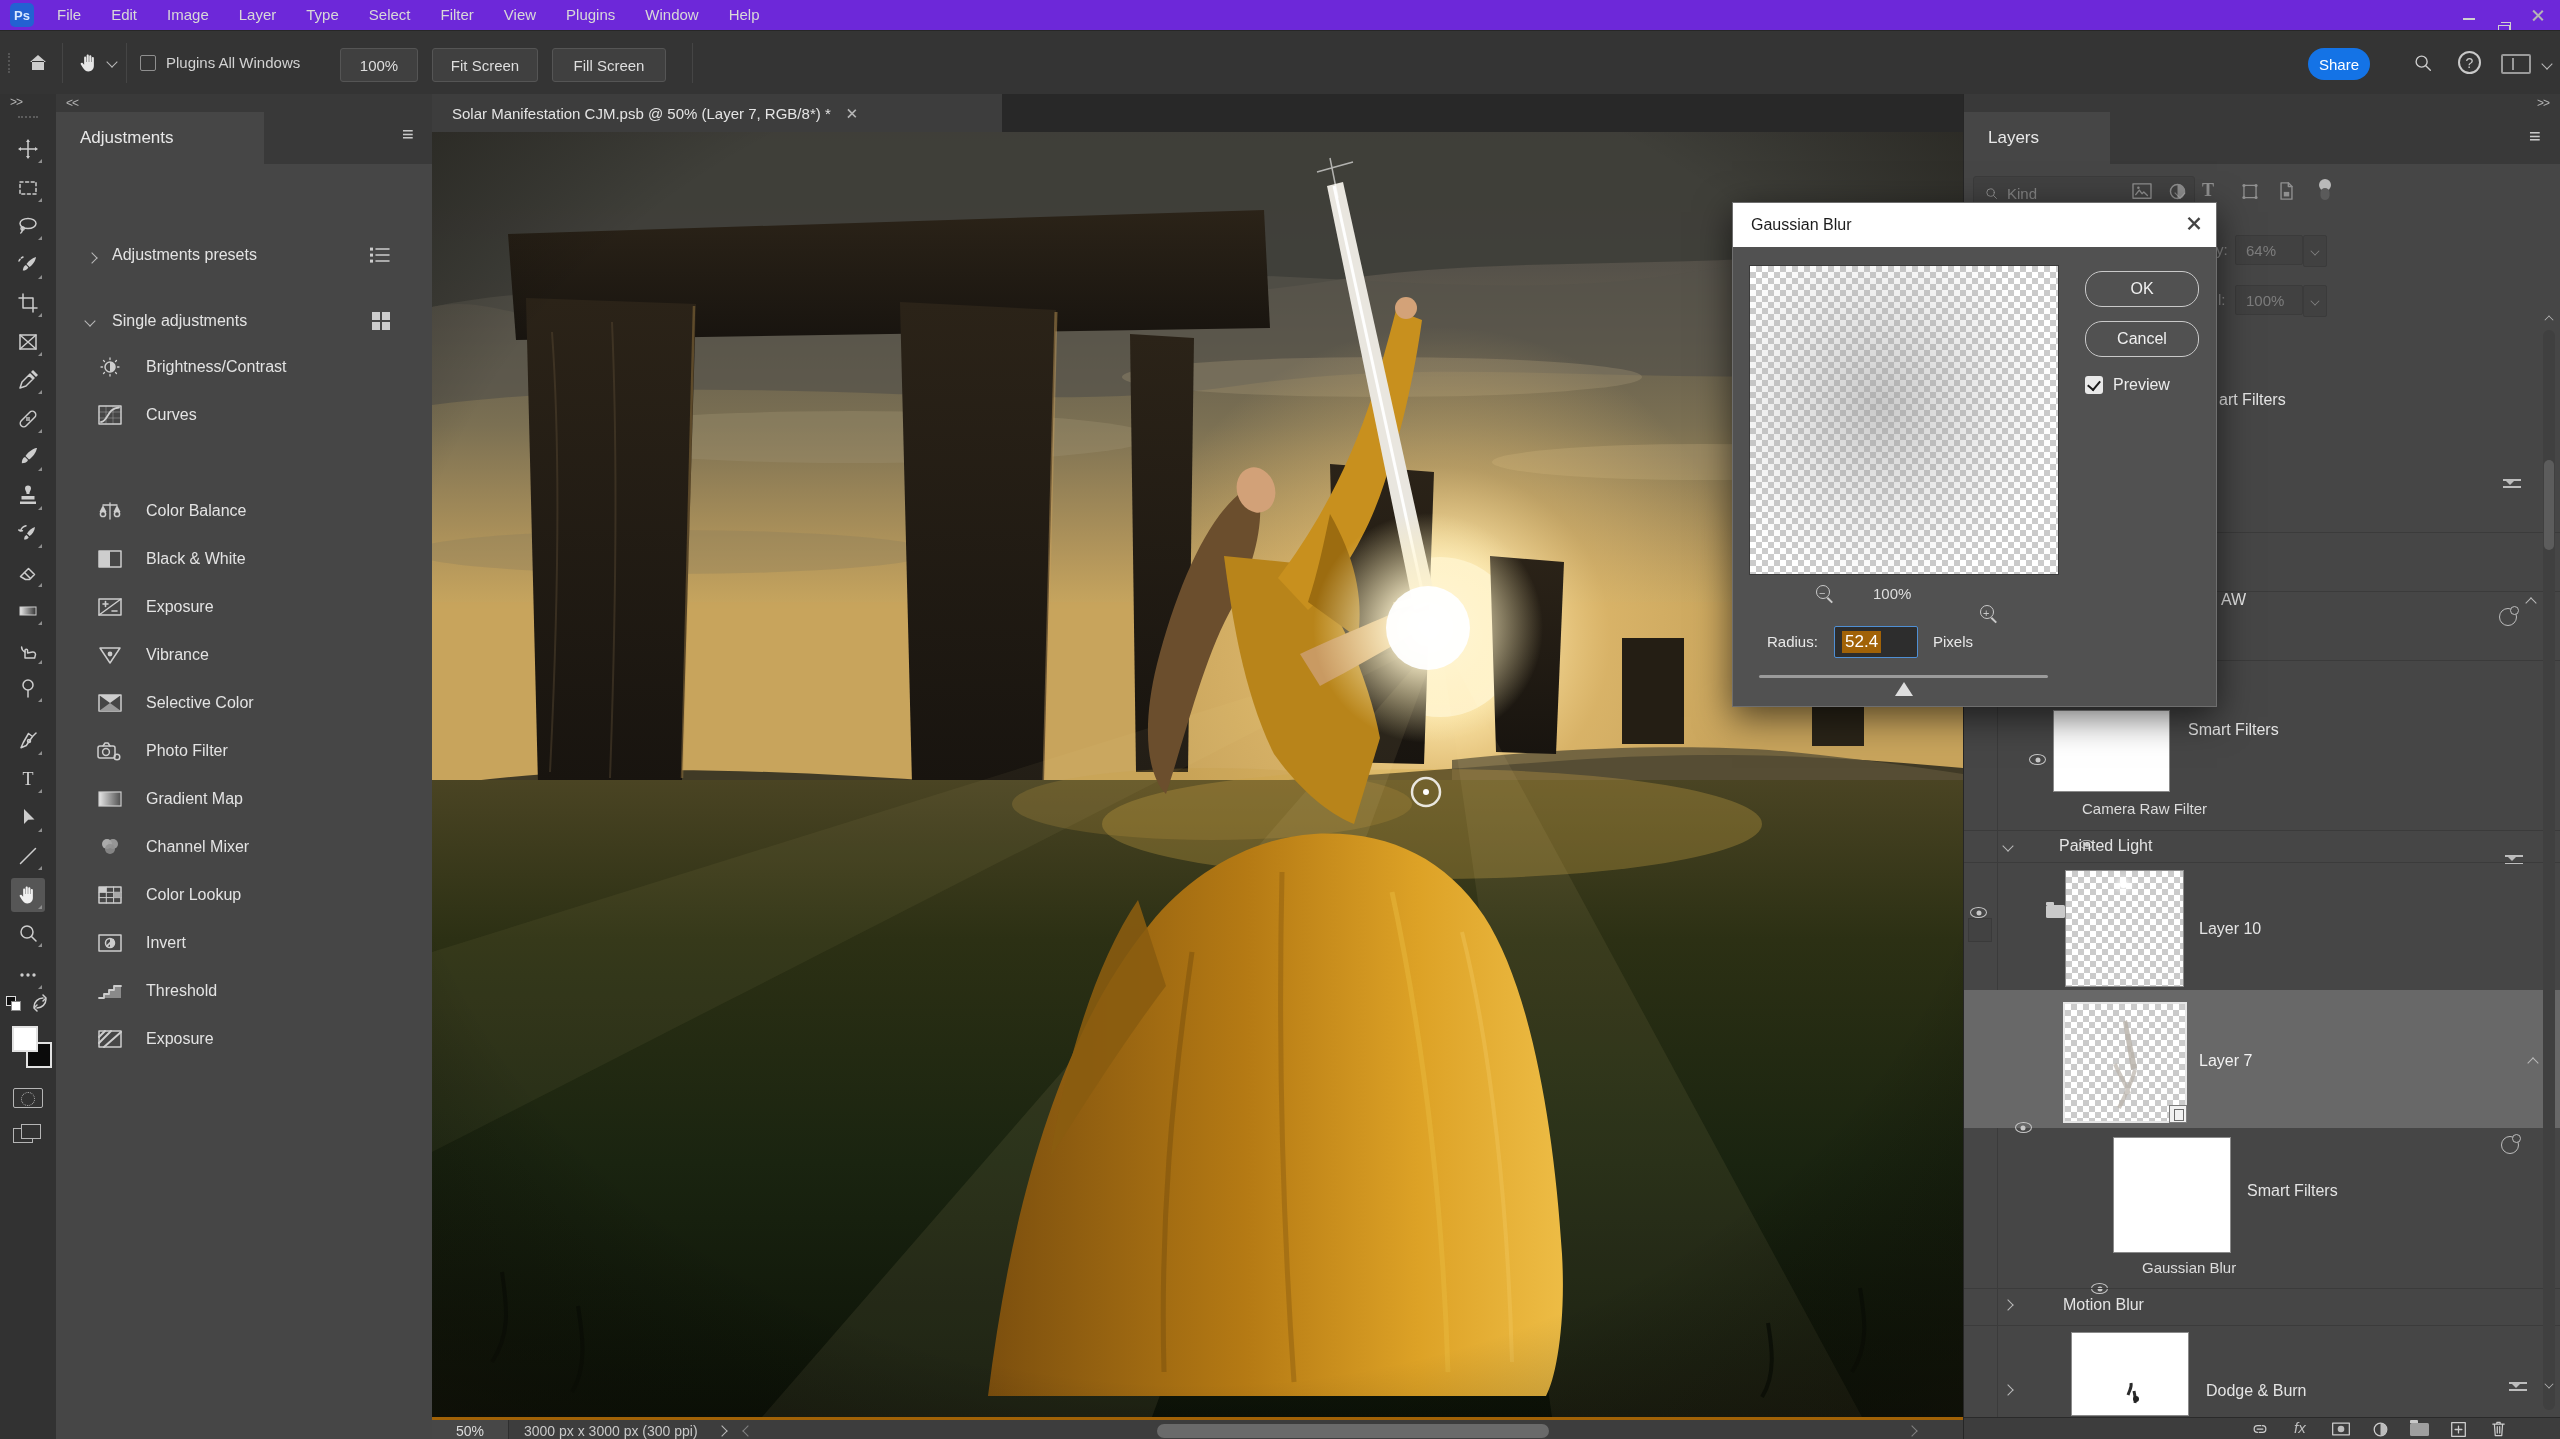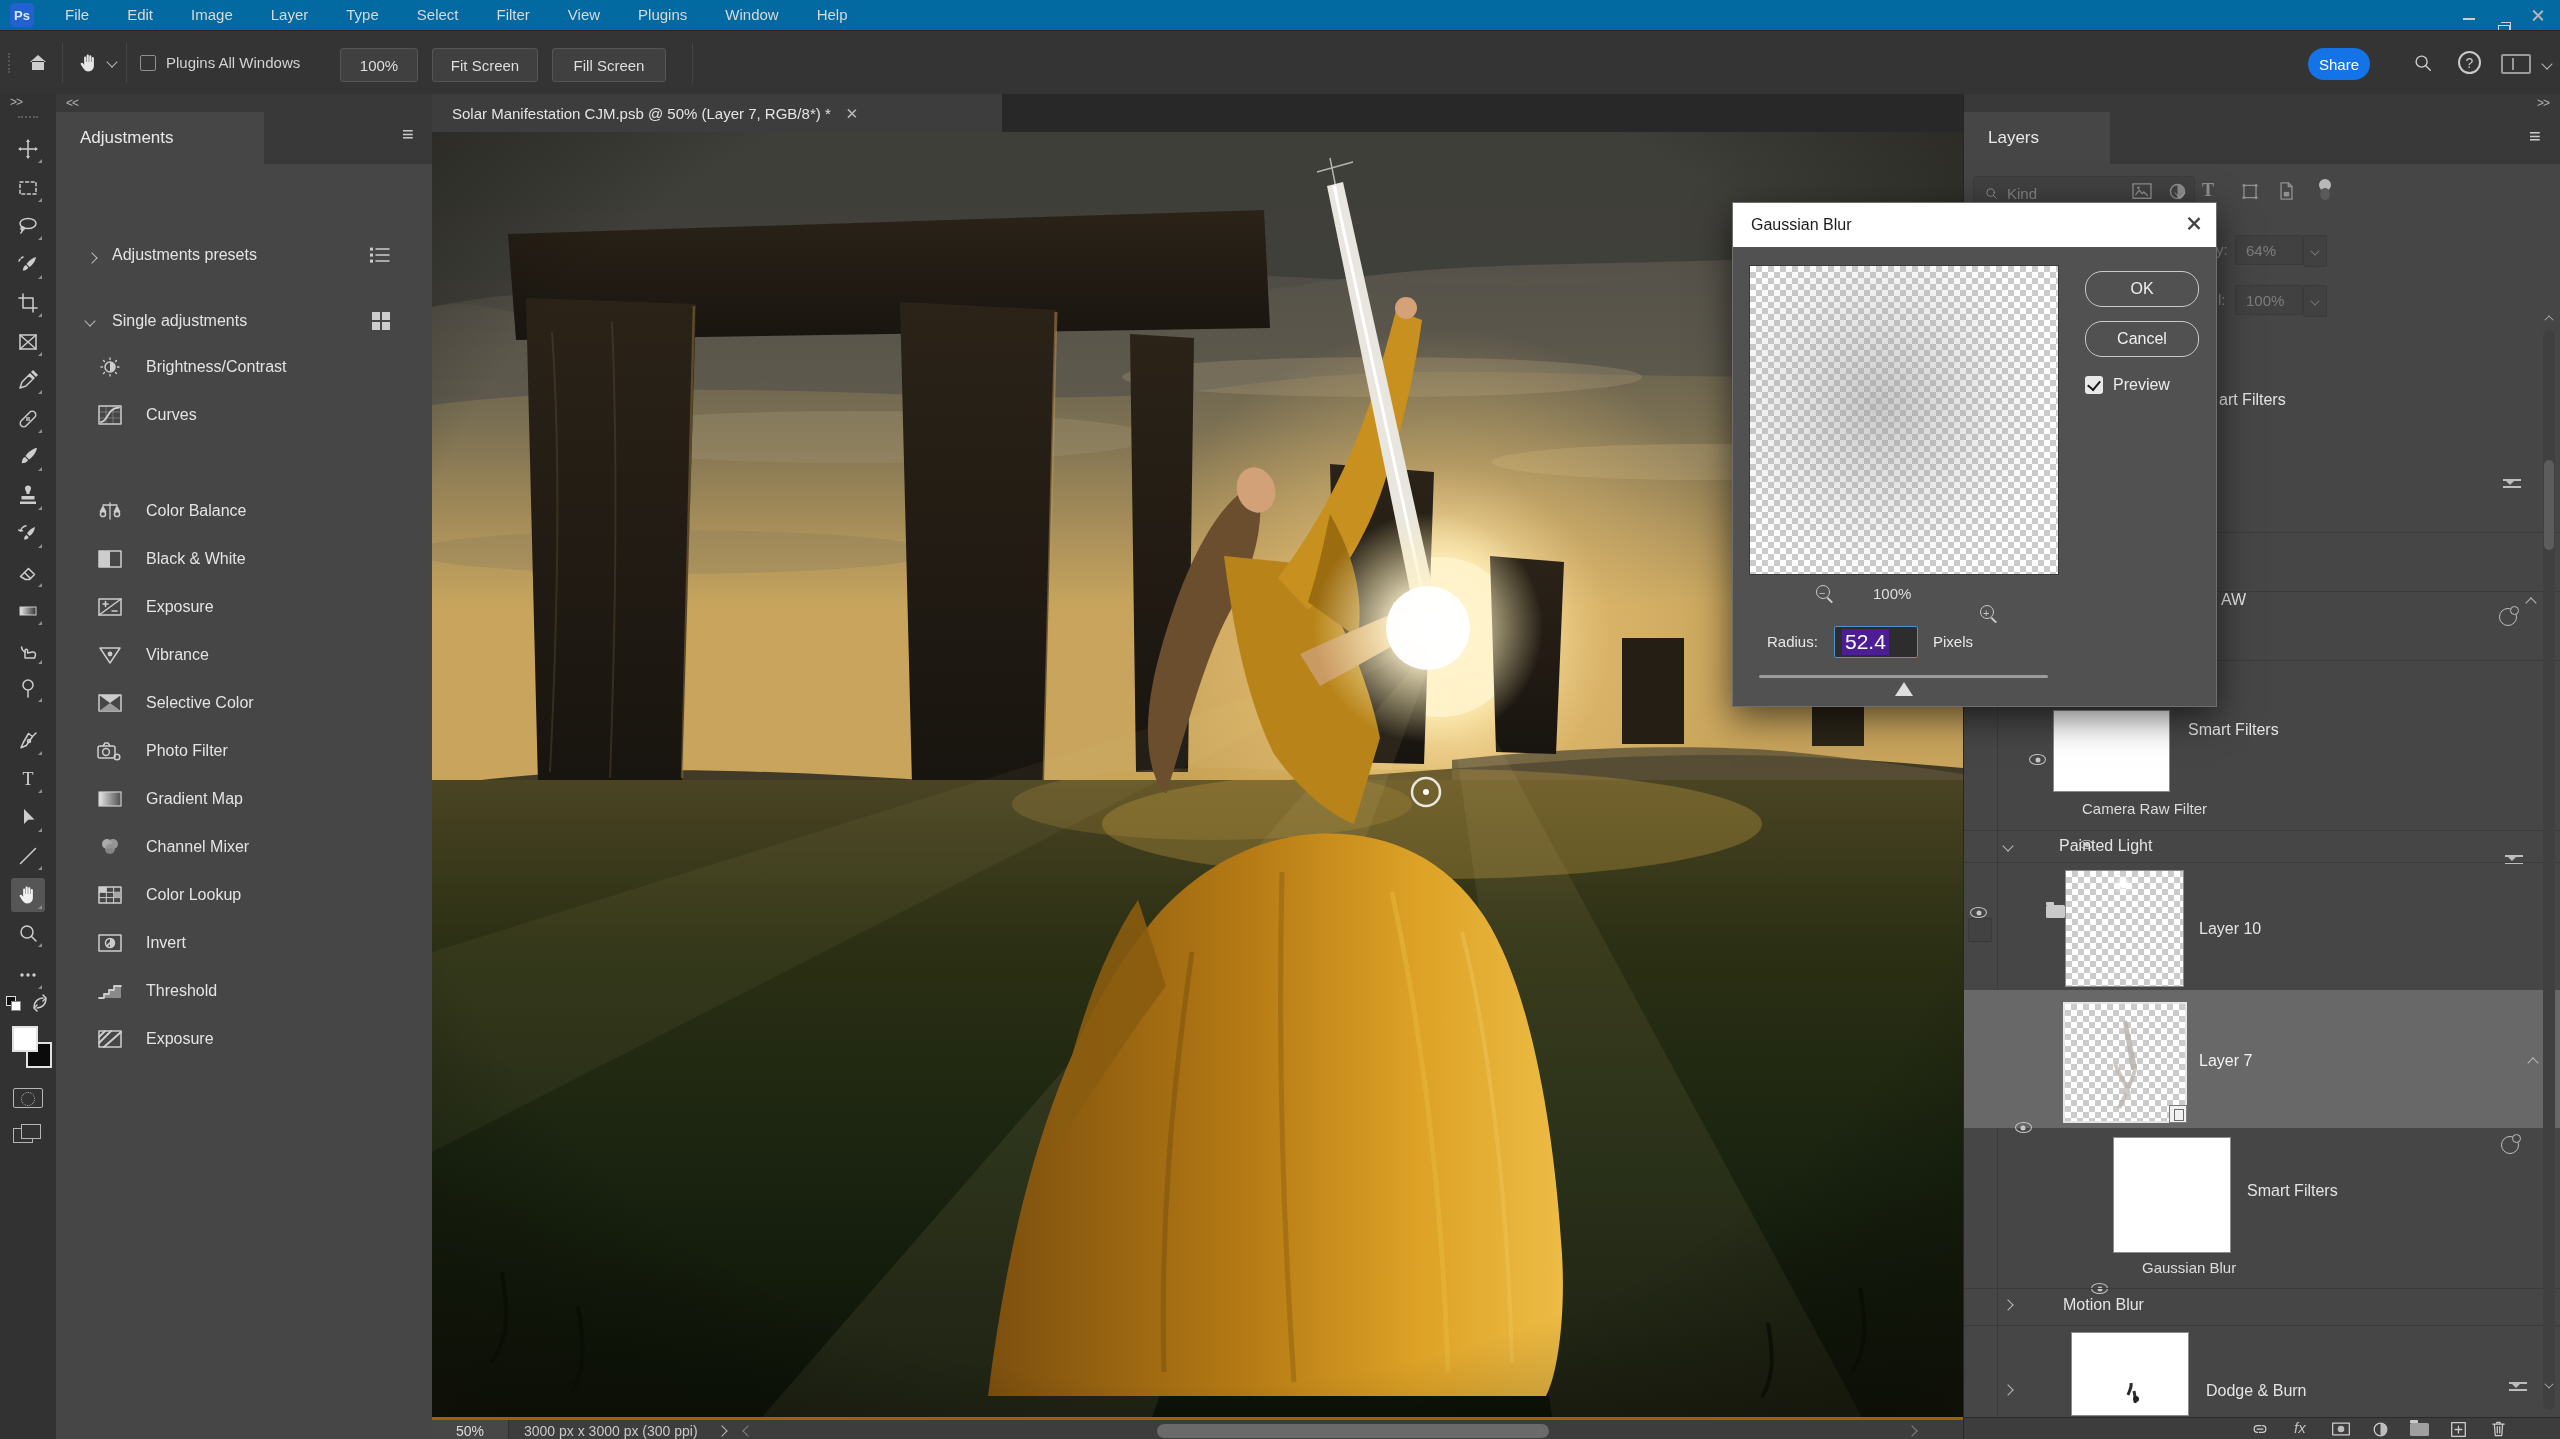--- a/index.html
+++ b/index.html
@@ -17,21 +17,21 @@
   .chev{display:inline-block;width:7px;height:7px;border-right:1.8px solid #b9b9b9;border-bottom:1.8px solid #b9b9b9}
   .chev.down{transform:rotate(45deg)}.chev.right{transform:rotate(-45deg)}.chev.up{transform:rotate(-135deg)}.chev.left{transform:rotate(135deg)}
   .xicon{position:relative;width:13px;height:13px;display:inline-block}
   .xicon::before,.xicon::after{content:"";position:absolute;left:6px;top:0;width:1.5px;height:13px;background:#b5b5b5}
   .xicon::before{transform:rotate(45deg)}.xicon::after{transform:rotate(-45deg)}
   .checker{background-color:#fff;background-image:
     linear-gradient(45deg,#cbcbcb 25%,transparent 25%,transparent 75%,#cbcbcb 75%),
     linear-gradient(45deg,#cbcbcb 25%,transparent 25%,transparent 75%,#cbcbcb 75%);
     background-size:12px 12px;background-position:0 0,6px 6px}
   
-  #menubar{left:0;top:0;width:2560px;height:30px;background:#0369a1;display:flex;align-items:center;gap:8px}
+  #menubar{left:0;top:0;width:2560px;height:30px;background:#6d28d9;display:flex;align-items:center;gap:0}
   .mi{font-size:15px;color:#d8d8d8;padding:0 15px;line-height:30px}
   #pslogo{width:24px;height:24px;margin:0 8px 0 10px;border-radius:5px;background:#2361d2;color:#d8e9ff;
     font-size:13px;font-weight:bold;display:flex;align-items:center;justify-content:center}
   .winctl{width:14px;height:14px;position:relative}
   #optbar{left:0;top:30px;width:2560px;height:64px;background:#343434;border-top:1px solid #272727;border-bottom:1px solid #272727}
   .obtn{position:absolute;top:17px;height:32px;background:#404040;border:1px solid #555;border-radius:3px;
     color:#dedede;font-size:15px;display:flex;align-items:center;justify-content:center}
   .vdiv{position:absolute;top:12px;width:1px;height:40px;background:#454545}
   
   #toolbar{left:0;top:94px;width:56px;height:1345px;background:#323232;border-right:1px solid #262626}
@@ -61,21 +61,21 @@
   .dbtn{position:absolute;left:352px;width:112px;height:34px;border:1.5px solid #c9c9c9;border-radius:17px;
     color:#f0f0f0;font-size:16px;display:flex;align-items:center;justify-content:center;background:transparent}
   #dlg-check{position:absolute;left:352px;top:173px;width:18px;height:18px;background:#e9e9e9;border-radius:3px}
   #dlg-check::after{content:"";position:absolute;left:5px;top:2px;width:6px;height:10px;border-right:2.4px solid #1a1a1a;border-bottom:2.4px solid #1a1a1a;transform:rotate(40deg)}
   .mag{position:relative;width:20px;height:20px}
   .mag::before{content:"";position:absolute;left:1px;top:1px;width:12px;height:12px;border:1.8px solid #c9c9c9;border-radius:50%}
   .mag::after{content:"";position:absolute;left:13px;top:13px;width:7px;height:1.8px;background:#c9c9c9;transform:rotate(45deg);transform-origin:0 0}
   .magsign{position:absolute;left:4px;top:3px;font-size:11px;color:#c9c9c9}
   #radius-input{position:absolute;left:101px;top:423px;width:84px;height:32px;background:#2d2d2d;
     border:1.5px solid #4f8fd4;border-radius:2px;display:flex;align-items:center;padding-left:7px;box-sizing:border-box}
-  #radius-input span{background:#4c1d95;color:#fff;font-size:21px;padding:1px 3px}
+  #radius-input span{background:#a16207;color:#fff;font-size:17px;padding:1px 3px}
   .tri-up{width:0;height:0;border-left:9px solid transparent;border-right:9px solid transparent;border-bottom:14px solid #dedede}
   
   .sftoggle{position:relative;width:18px;height:14px}
   .sftoggle::before{content:"";position:absolute;left:0;top:3px;width:18px;height:1.6px;background:#bdbdbd;box-shadow:0 7px 0 #bdbdbd}
   .sftoggle::after{content:"";position:absolute;left:3px;top:5px;border-left:4px solid transparent;border-right:4px solid transparent;border-top:4px solid #bdbdbd}
   .fxbadge{position:relative;width:16px;height:16px;border:1.6px solid #bdbdbd;border-radius:50%}
   .fxbadge::after{content:"";position:absolute;right:-3px;top:-3px;width:7px;height:7px;border:1.5px solid #bdbdbd;border-radius:50%;background:#464646}
   .sobadge{position:absolute;width:18px;height:18px;background:#f1f1f1;border:1px solid #7c7c7c;box-sizing:border-box}
   .sobadge::after{content:"";position:absolute;left:4px;top:3px;width:8px;height:10px;border:1.5px solid #6b6b6b}
   .emptywell{position:absolute;width:22px;height:22px;border:1px solid #3a3a3a;background:#424242}

